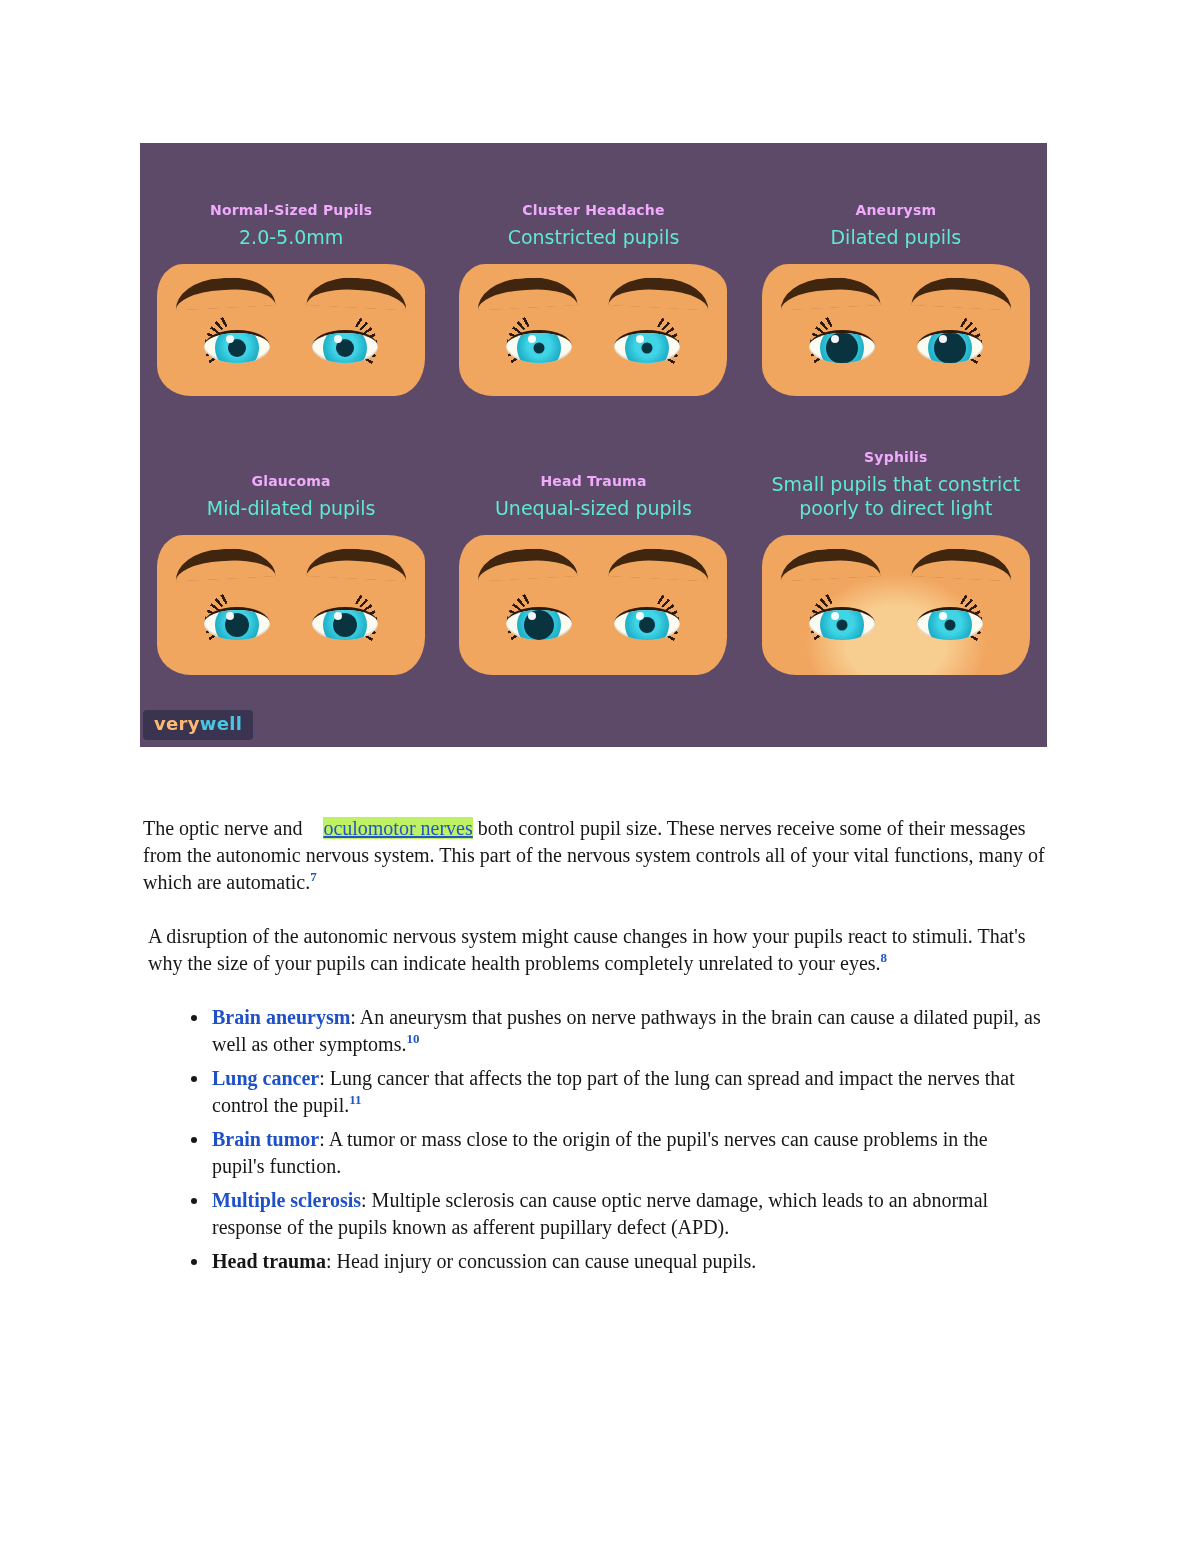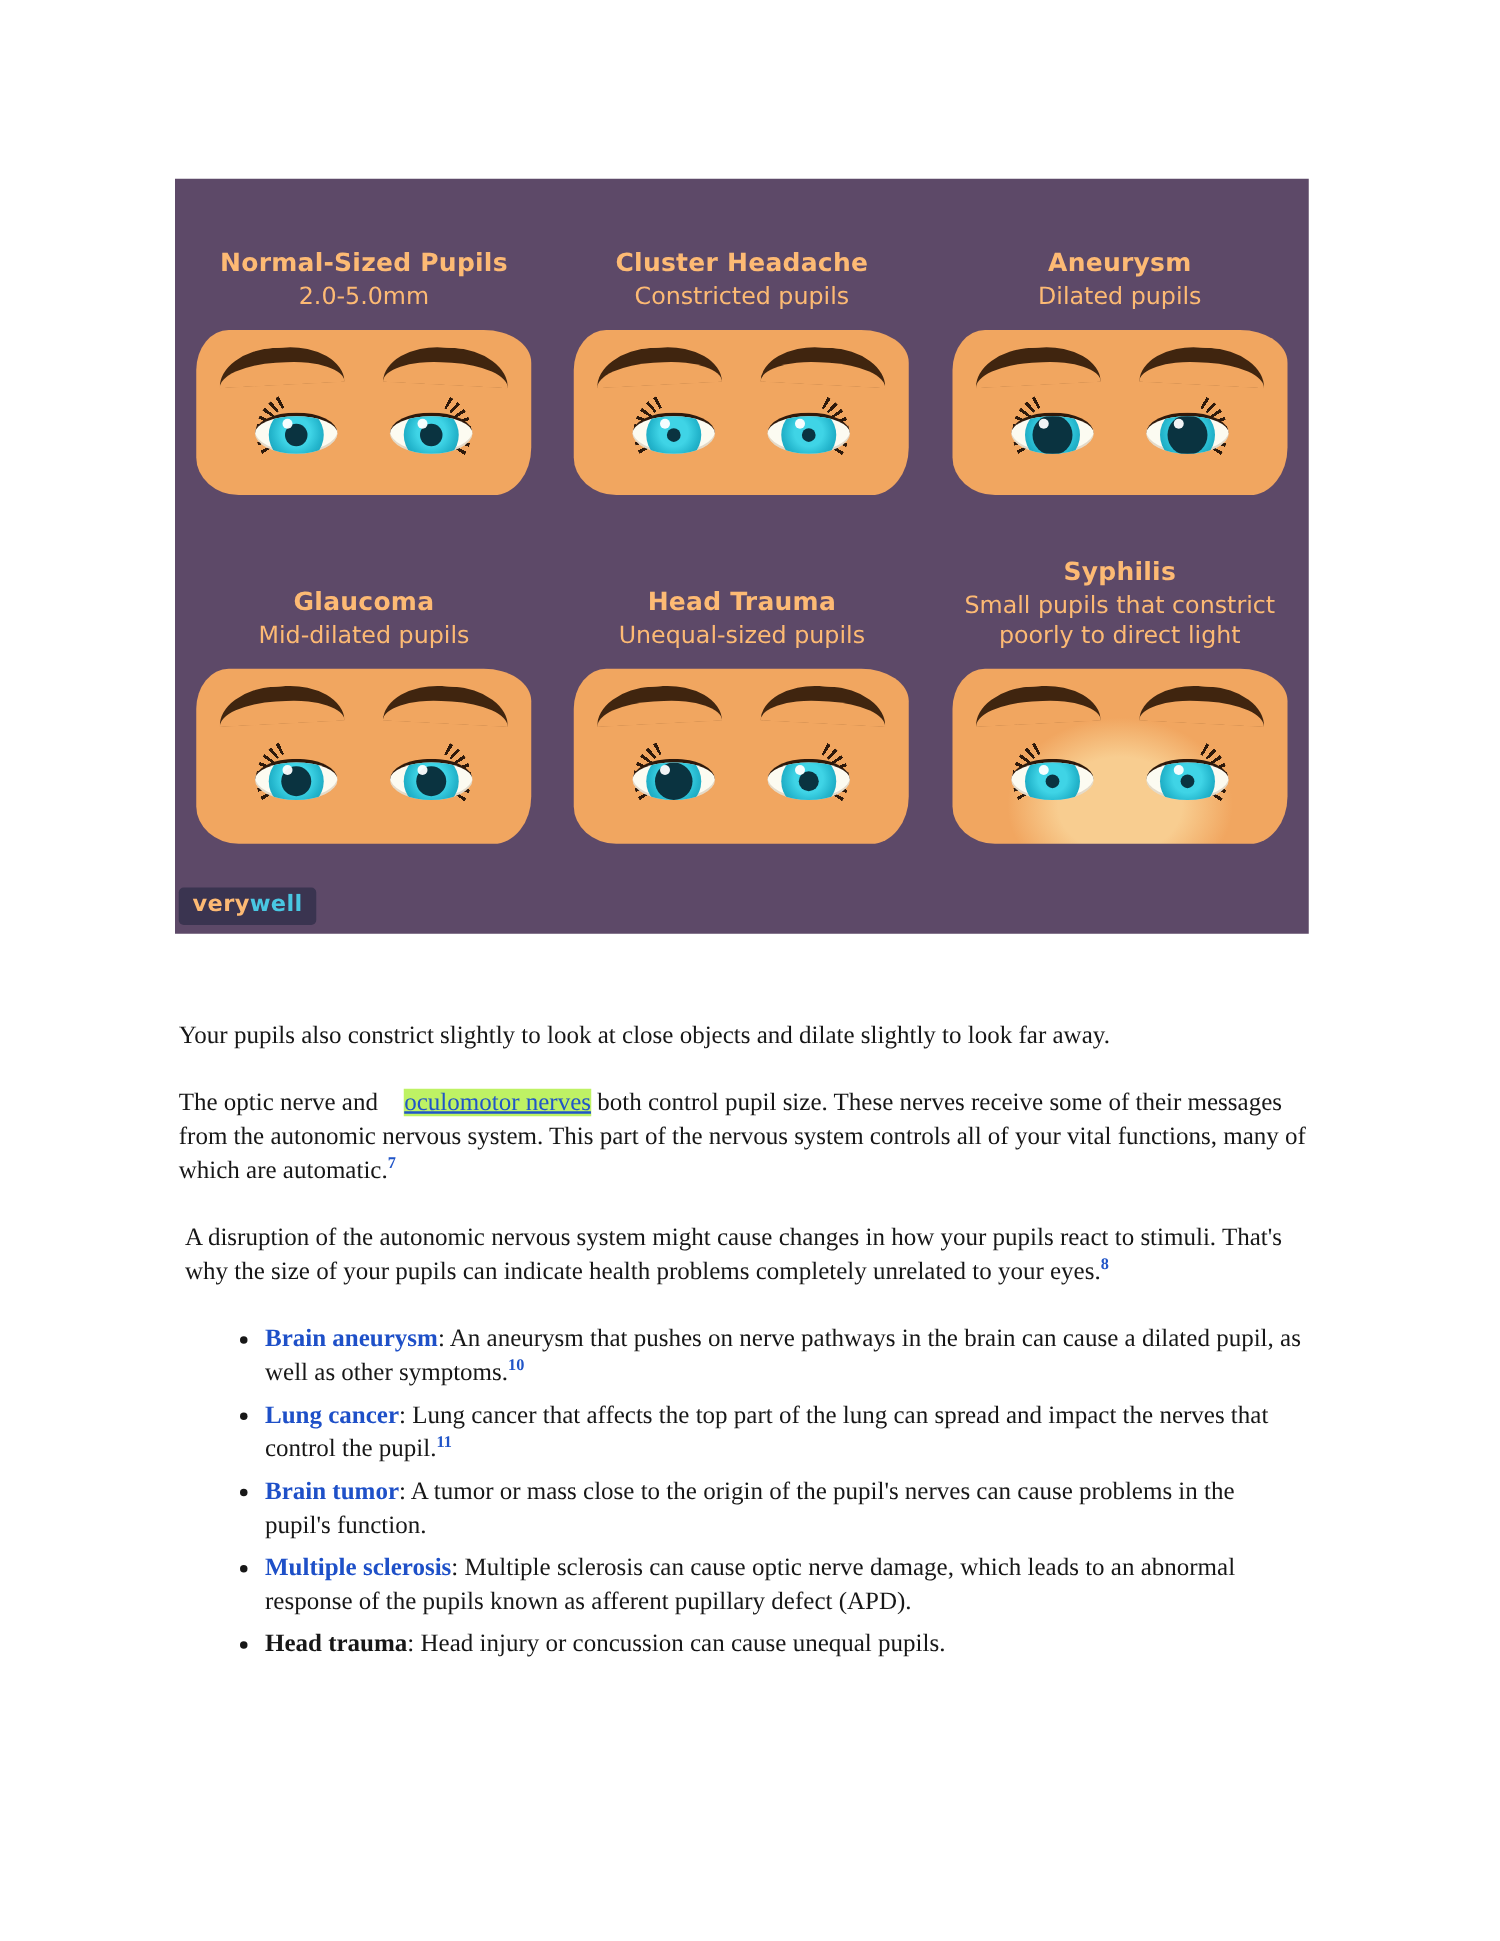--- a/index.html
+++ b/index.html
@@ -8,22 +8,22 @@
   
   .ig {
     position:absolute; left:140px; top:143px; width:907px; height:604px;
     background:#5d4968; font-family:"DejaVu Sans", sans-serif; overflow:hidden;
   }
   .ig-grid { display:grid; grid-template-columns:repeat(3,1fr); row-gap:42px; }
   .cell { display:flex; flex-direction:column; align-items:center; }
   .cell .txt { display:flex; flex-direction:column; justify-content:flex-end; text-align:center; width:94%; }
   .row1 .txt { height:106px; }
   .row2 .txt { height:82px; }
-  .ig-title { font-size:20px; font-weight:bold; color:#fdba74; line-height:26px; letter-spacing:.2px; }
-  .ig-sub { font-size:19px; color:#fdba74; line-height:24px; margin-top:2px; }
+  .ig-title { font-size:14px; font-weight:bold; color:#f0abfc; line-height:26px; letter-spacing:.2px; }
+  .ig-sub { font-size:19px; color:#5eead4; line-height:24px; margin-top:2px; }
 
   .face {
     position:relative; width:268px; margin:15px auto 0; background:#f1a660;
     border-radius: 26px 38px 30px 34px / 32px 26px 38px 30px;
     --lc:#2e190b; --pl:18px; --pr:18px;
   }
   .row1 .face { height:132px; }
   .row2 .face { height:140px; }
   .face.syph { background: radial-gradient(90px 70px at 50% 78%, #f8cd90 0 55%, #f1a660 100%); }
 
@@ -277,21 +277,20 @@
 
   </div>
 
   <div class="vw-logo">
     <span class="vw-very">very</span><span class="vw-well">well</span>
   </div>
 </div>
 
 <div class="article">
 
-  <p><span>Your pupils also constrict slightly to look at close objects and dilate slightly to look far away.</span></p>
 
   <p><span>The optic nerve and </span><a class="inline-link">oculomotor nerves</a><span> both control pupil size. These nerves receive some of their messages from the autonomic nervous system. This part of the nervous system controls all of your vital functions, many of which are automatic.</span><sup class="ref">7</sup></p>
 
   <p class="indent tight"><span>A disruption of the autonomic nervous system might cause changes in how your pupils react to stimuli. That's why the size of your pupils can indicate health problems completely unrelated to your eyes.</span><sup class="ref">8</sup></p>
 
 
   <ul class="cond-list">
     <li><a class="term-link">Brain aneurysm</a><span>: An aneurysm that pushes on nerve pathways in the brain can cause a dilated pupil, as well as other symptoms.</span><sup class="ref">10</sup></li>
     <li><a class="term-link">Lung cancer</a><span>: Lung cancer that affects the top part of the lung can spread and impact the nerves that control the pupil.</span><sup class="ref">11</sup></li>
     <li><a class="term-link">Brain tumor</a><span>: A tumor or mass close to the origin of the pupil's nerves can cause problems in the pupil's function.</span></li>

